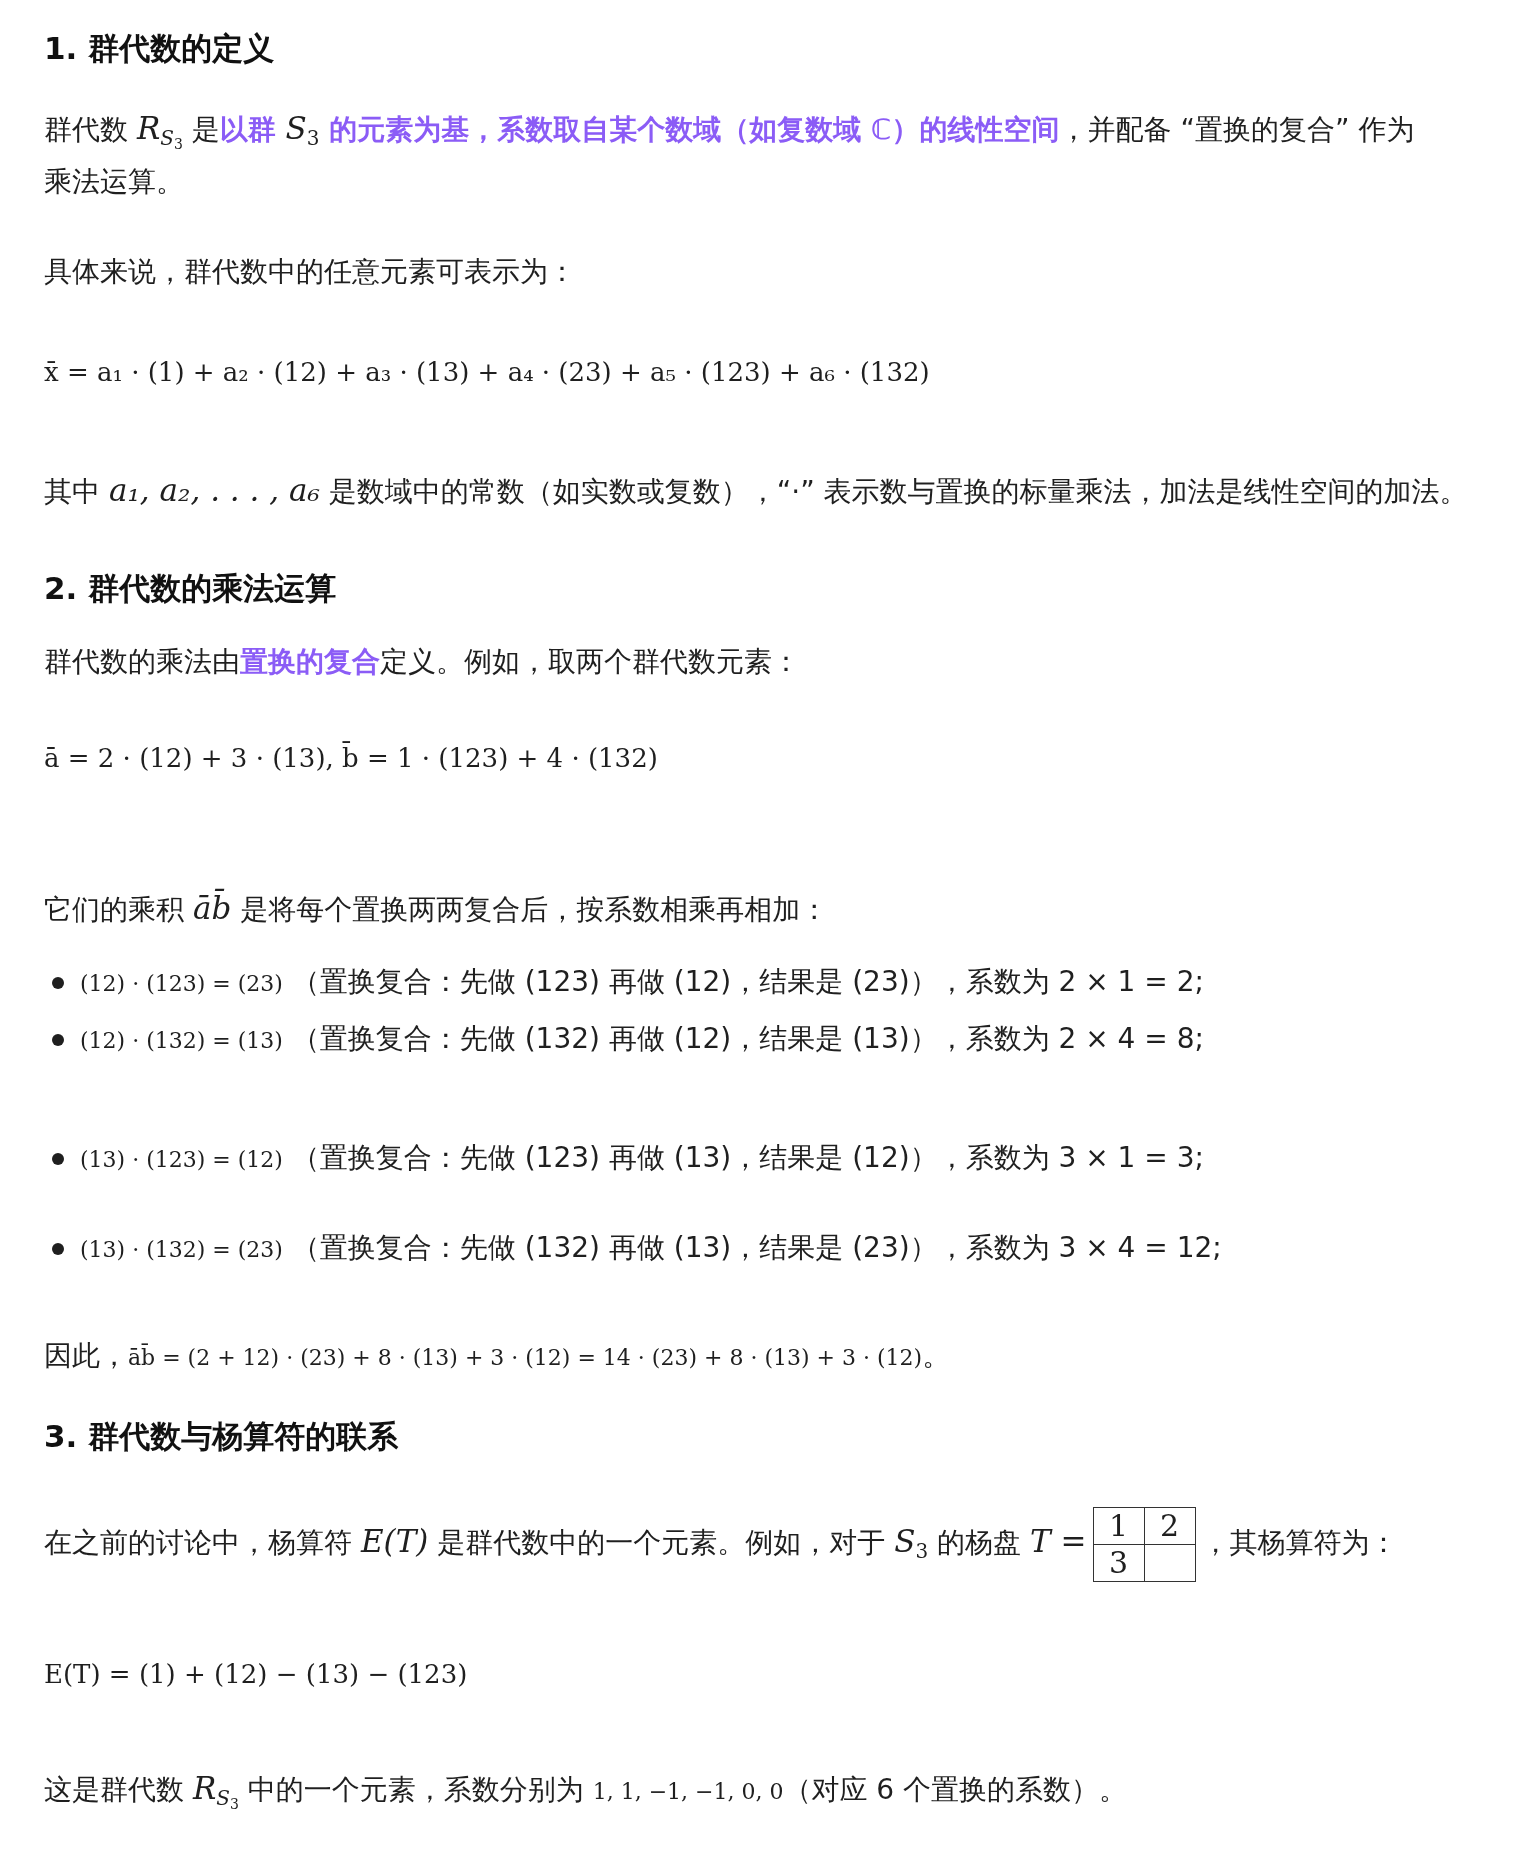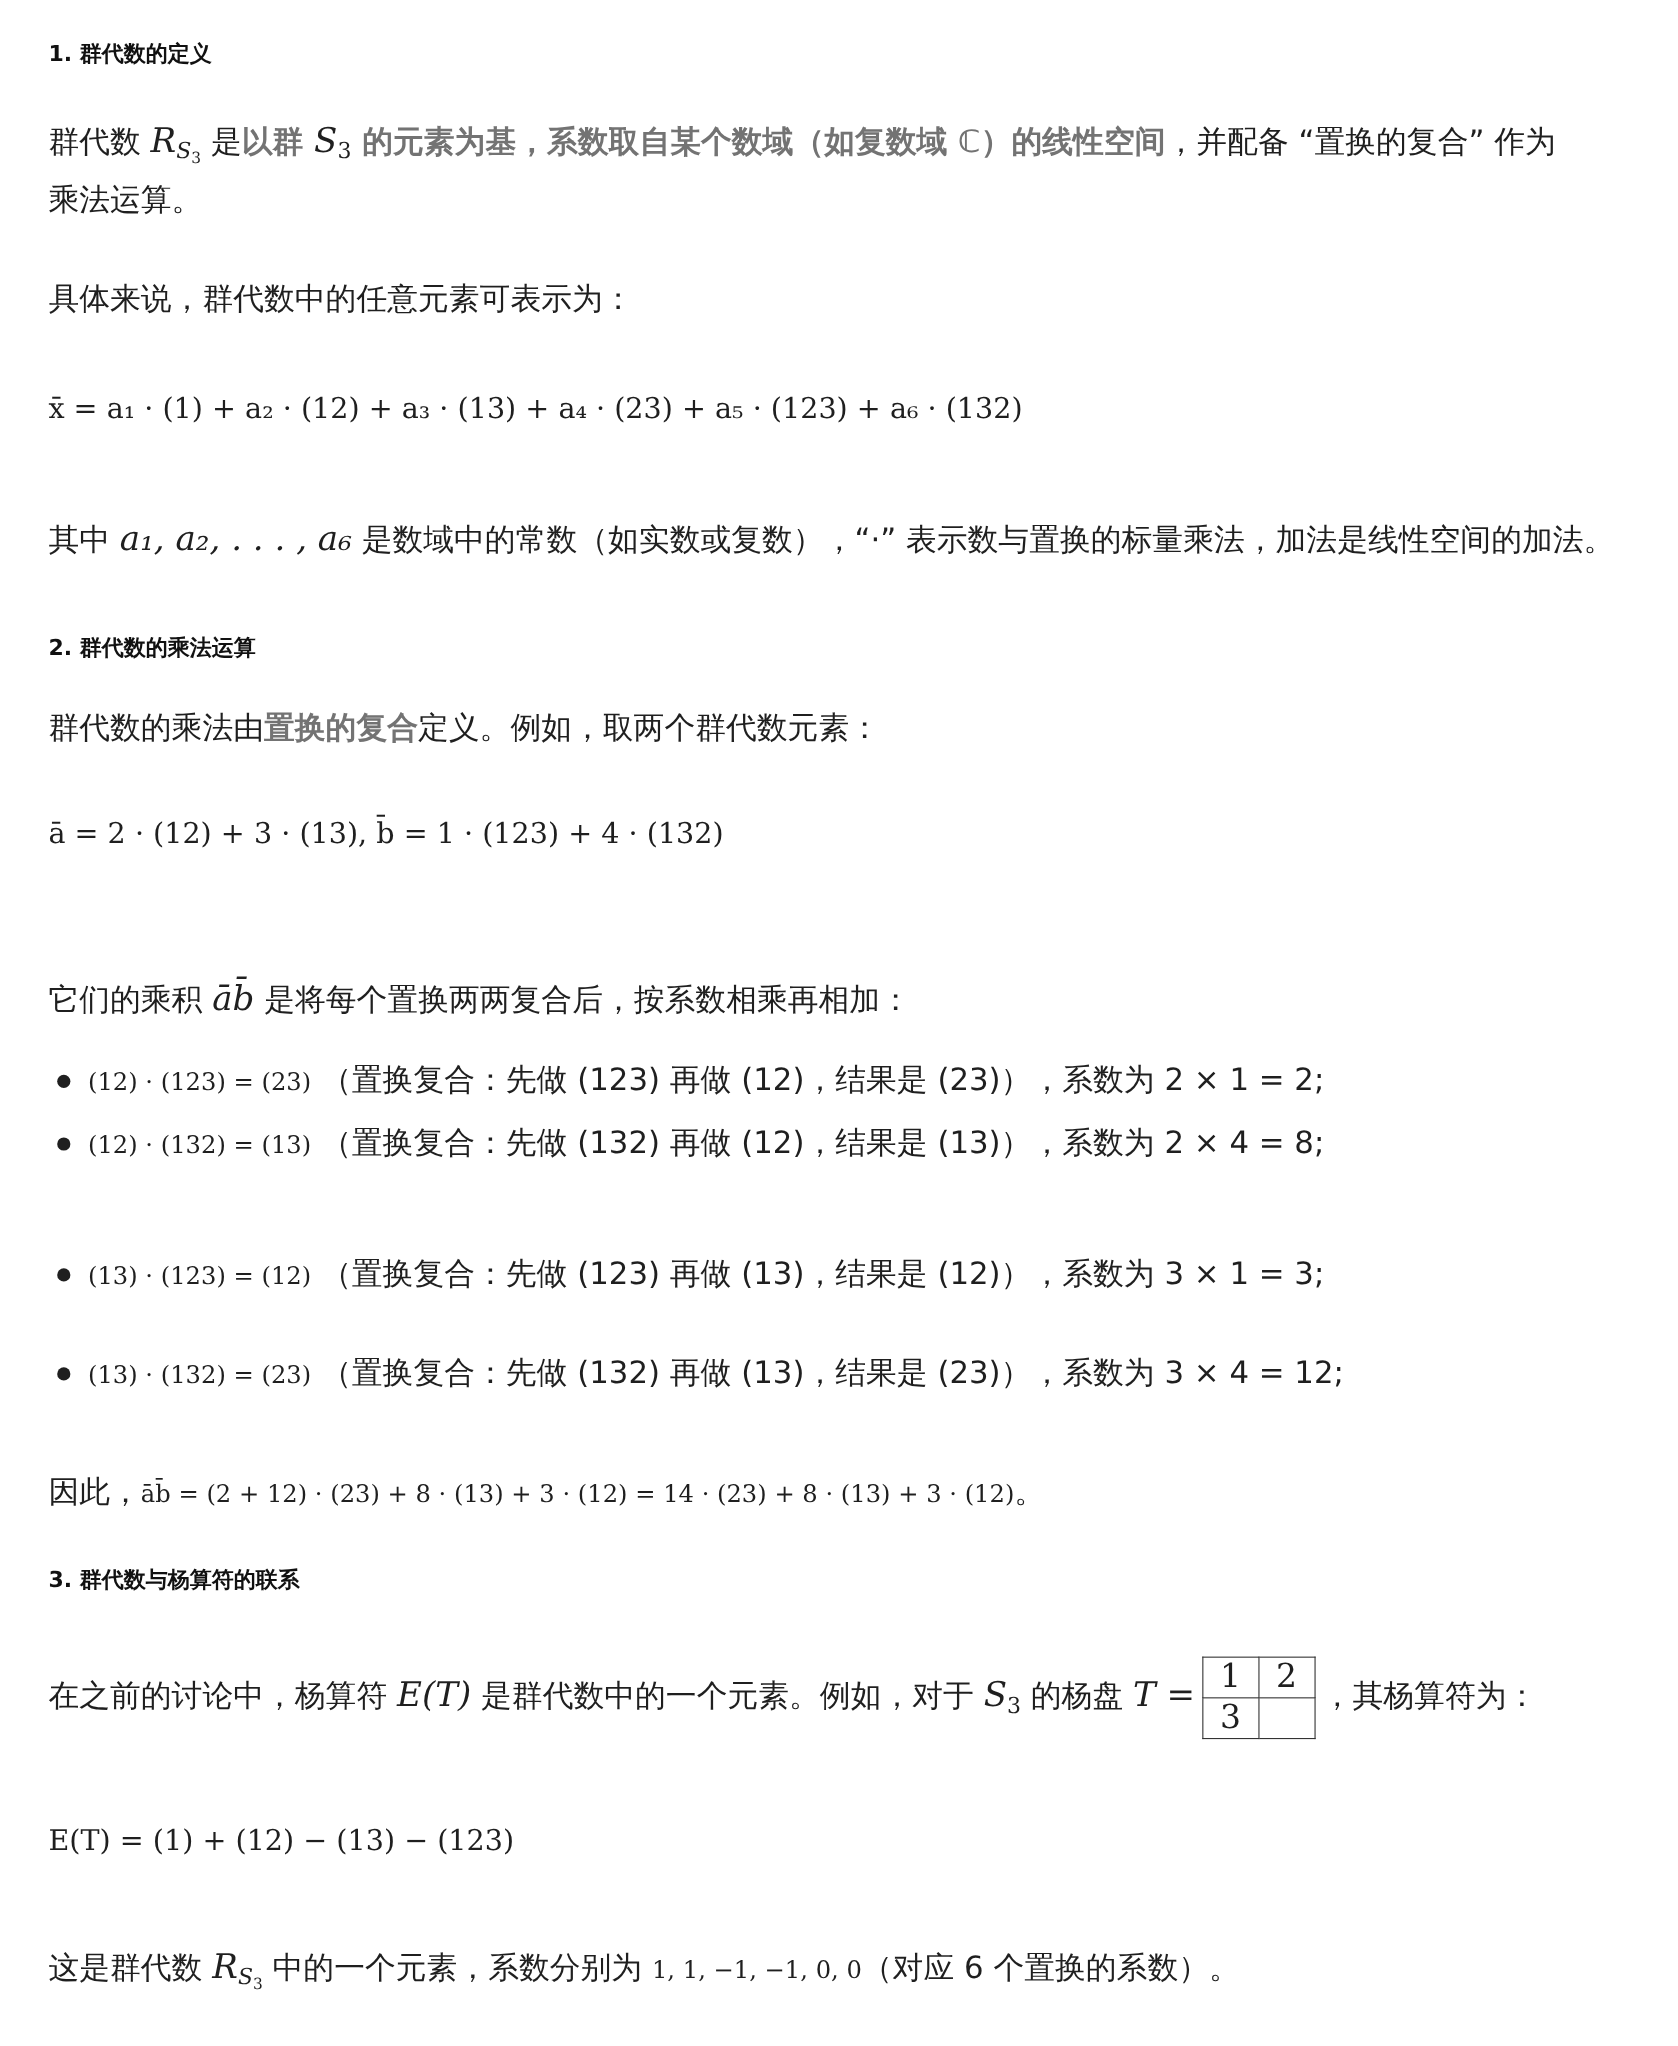--- a/index.html
+++ b/index.html
@@ -2,22 +2,22 @@
 <html><head>
 <meta charset="utf-8">
 <style>
   html, body { margin: 0; padding: 0; background: #ffffff; }
   body {
     width: 1525px; height: 1860px; overflow: hidden; position: relative;
     font-family: "DejaVu Sans", "Liberation Sans", sans-serif;
     color: #1f1f1f;
   }
   .line { position: absolute; left: 44px; white-space: nowrap; font-size: 28px; line-height: 40px; }
-  .h { font-weight: bold; font-size: 20px; color: #111; }
-  .b { font-weight: bold; color: #737373; }
+  .h { font-weight: bold; font-size: 31px; color: #111; }
+  .b { font-weight: bold; color: #8b5cf6; }
   .m { font-family: "DejaVu Serif", "Liberation Serif", serif; font-size: 22px; }
   .mi { font-family: "DejaVu Serif", "Liberation Serif", serif; font-style: italic; font-size: 31px; }
   .sub { font-size: 20px; vertical-align: -6px; }
   .subsub { font-size: 14px; vertical-align: -4px; font-style: normal; }
   .eq { font-family: "DejaVu Serif", "Liberation Serif", serif; font-size: 26px; }
   .bullet { display: inline-block; width: 12px; height: 12px; border-radius: 50%; background: #1f1f1f; margin: 0 16px 0 8px; vertical-align: middle; }
   .yt { display: inline-table; border-collapse: collapse; vertical-align: middle; margin: 0 6px; font-family: "DejaVu Serif", "Liberation Serif", serif; font-size: 30px; }
   .yt td { width: 50px; height: 36px; border: 1.5px solid #333; text-align: center; padding: 0; line-height: 36px; }
 </style>
 </head>

